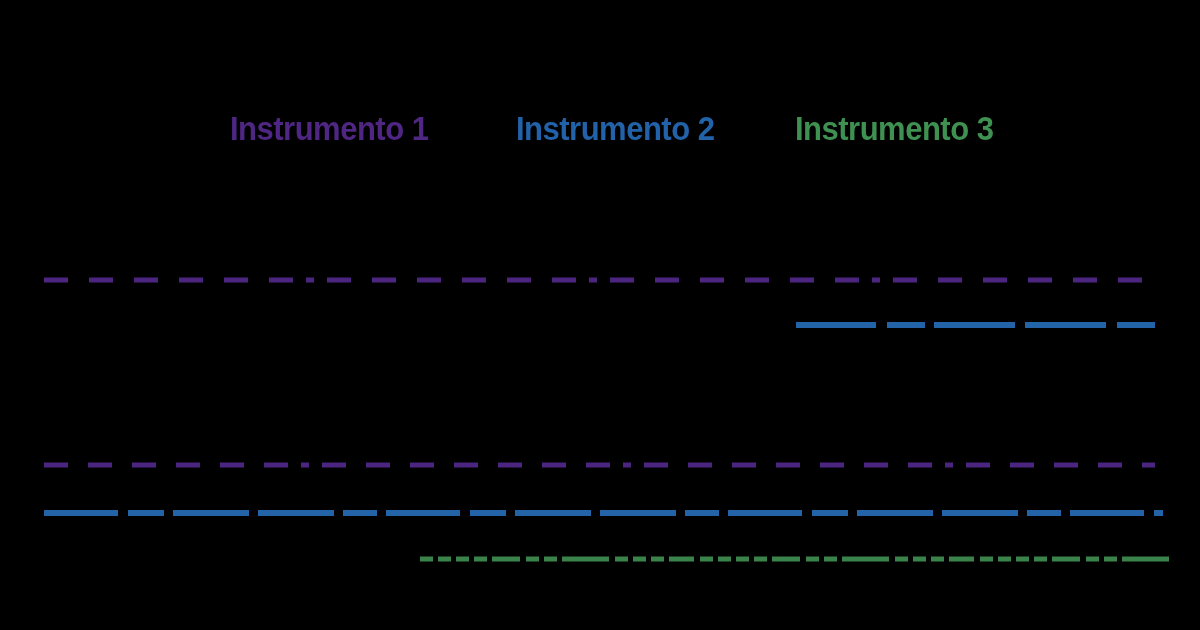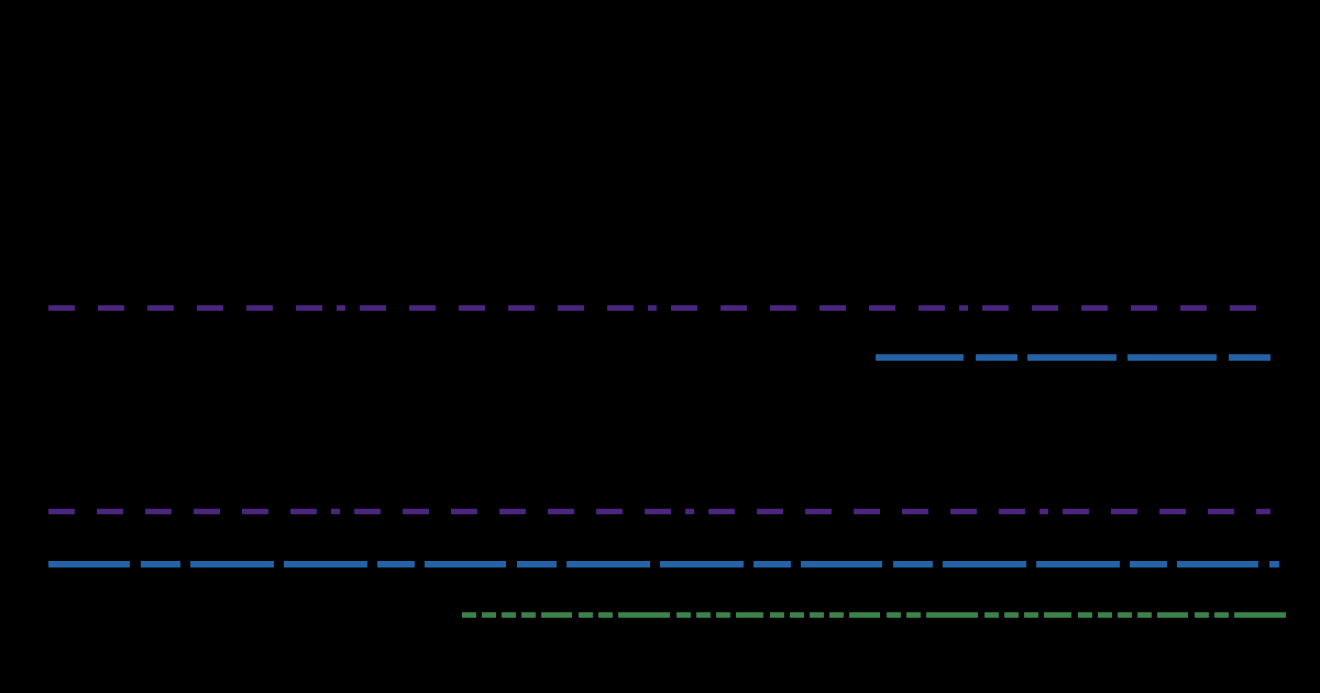--- a/index.html
+++ b/index.html
@@ -43,20 +43,25 @@
     top: 0;
     width: 1200px;
     height: 630px;
     display: block;
   }
 </style>
 </head>
 <body>
 
 <div class="figure">
+  <div class="legend">
+    <span class="legend-item li-1" style="color: rgb(79, 38, 131);">Instrumento 1</span>
+    <span class="legend-item li-2" style="color: rgb(34, 98, 168);">Instrumento 2</span>
+    <span class="legend-item li-3" style="color: rgb(63, 145, 82);">Instrumento 3</span>
+  </div>
 
   <svg id="lines-svg" viewBox="0 0 1200 630" xmlns="http://www.w3.org/2000/svg">
       <line x1="44" x2="1155" y1="280" y2="280" stroke="#4C2580" stroke-width="5" stroke-dasharray="24 21 24 21 24 21 24 21 24 21 24 13 8 13"></line>
       <line x1="796" x2="1163" y1="325" y2="325" stroke="#2363A7" stroke-width="6" stroke-dasharray="80 11 38 9 81 10 81 11 38 11"></line>
       <line x1="44" x2="1155" y1="465" y2="465" stroke="#4C2580" stroke-width="5" stroke-dasharray="24 20 24 20 24 20 24 20 24 20 24 13 8 13 24 20"></line>
       <line x1="44" x2="1163" y1="513" y2="513" stroke="#2363A7" stroke-width="6" stroke-dasharray="74 10 36 9 76 9 76 9 34 9"></line>
       <line x1="420" x2="1170" y1="559" y2="559" stroke="#3A834A" stroke-width="5" stroke-dasharray="13 5 13 5 13 5 13 5 28 6 13 5 13 5 47 6 13 5 13 5 13 5 25 6"></line>
     </svg>
 </div>
 

